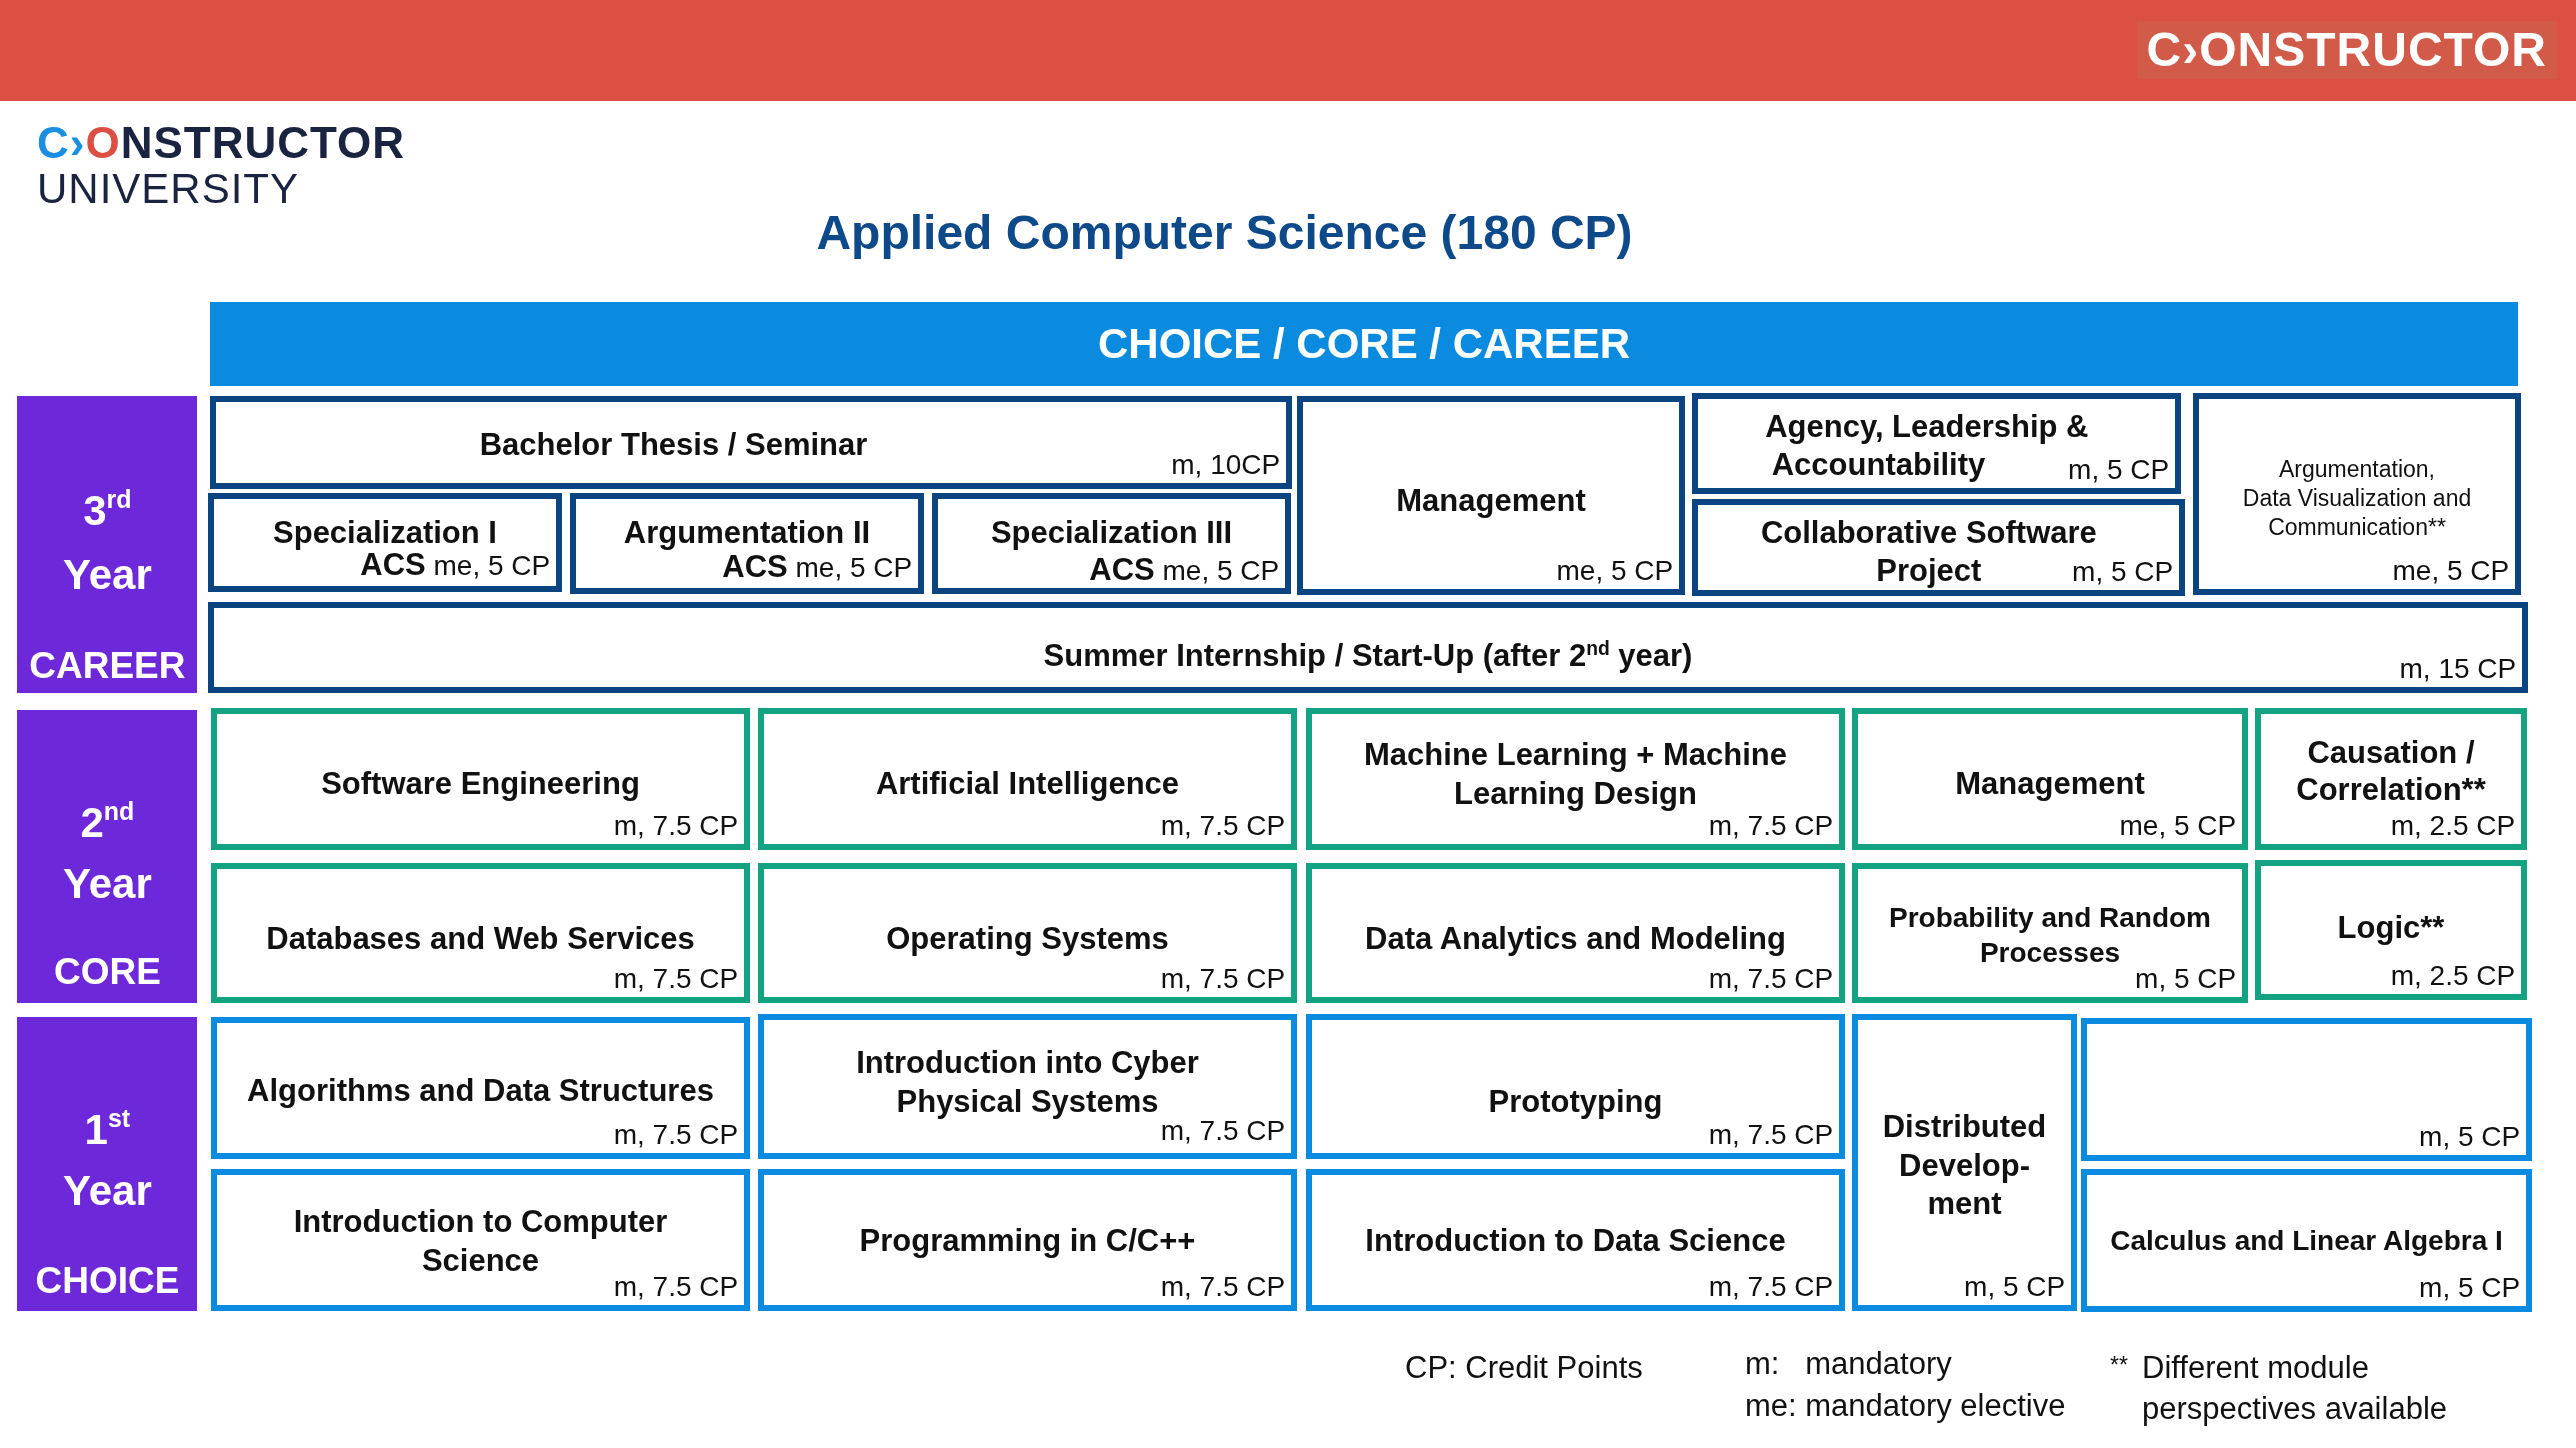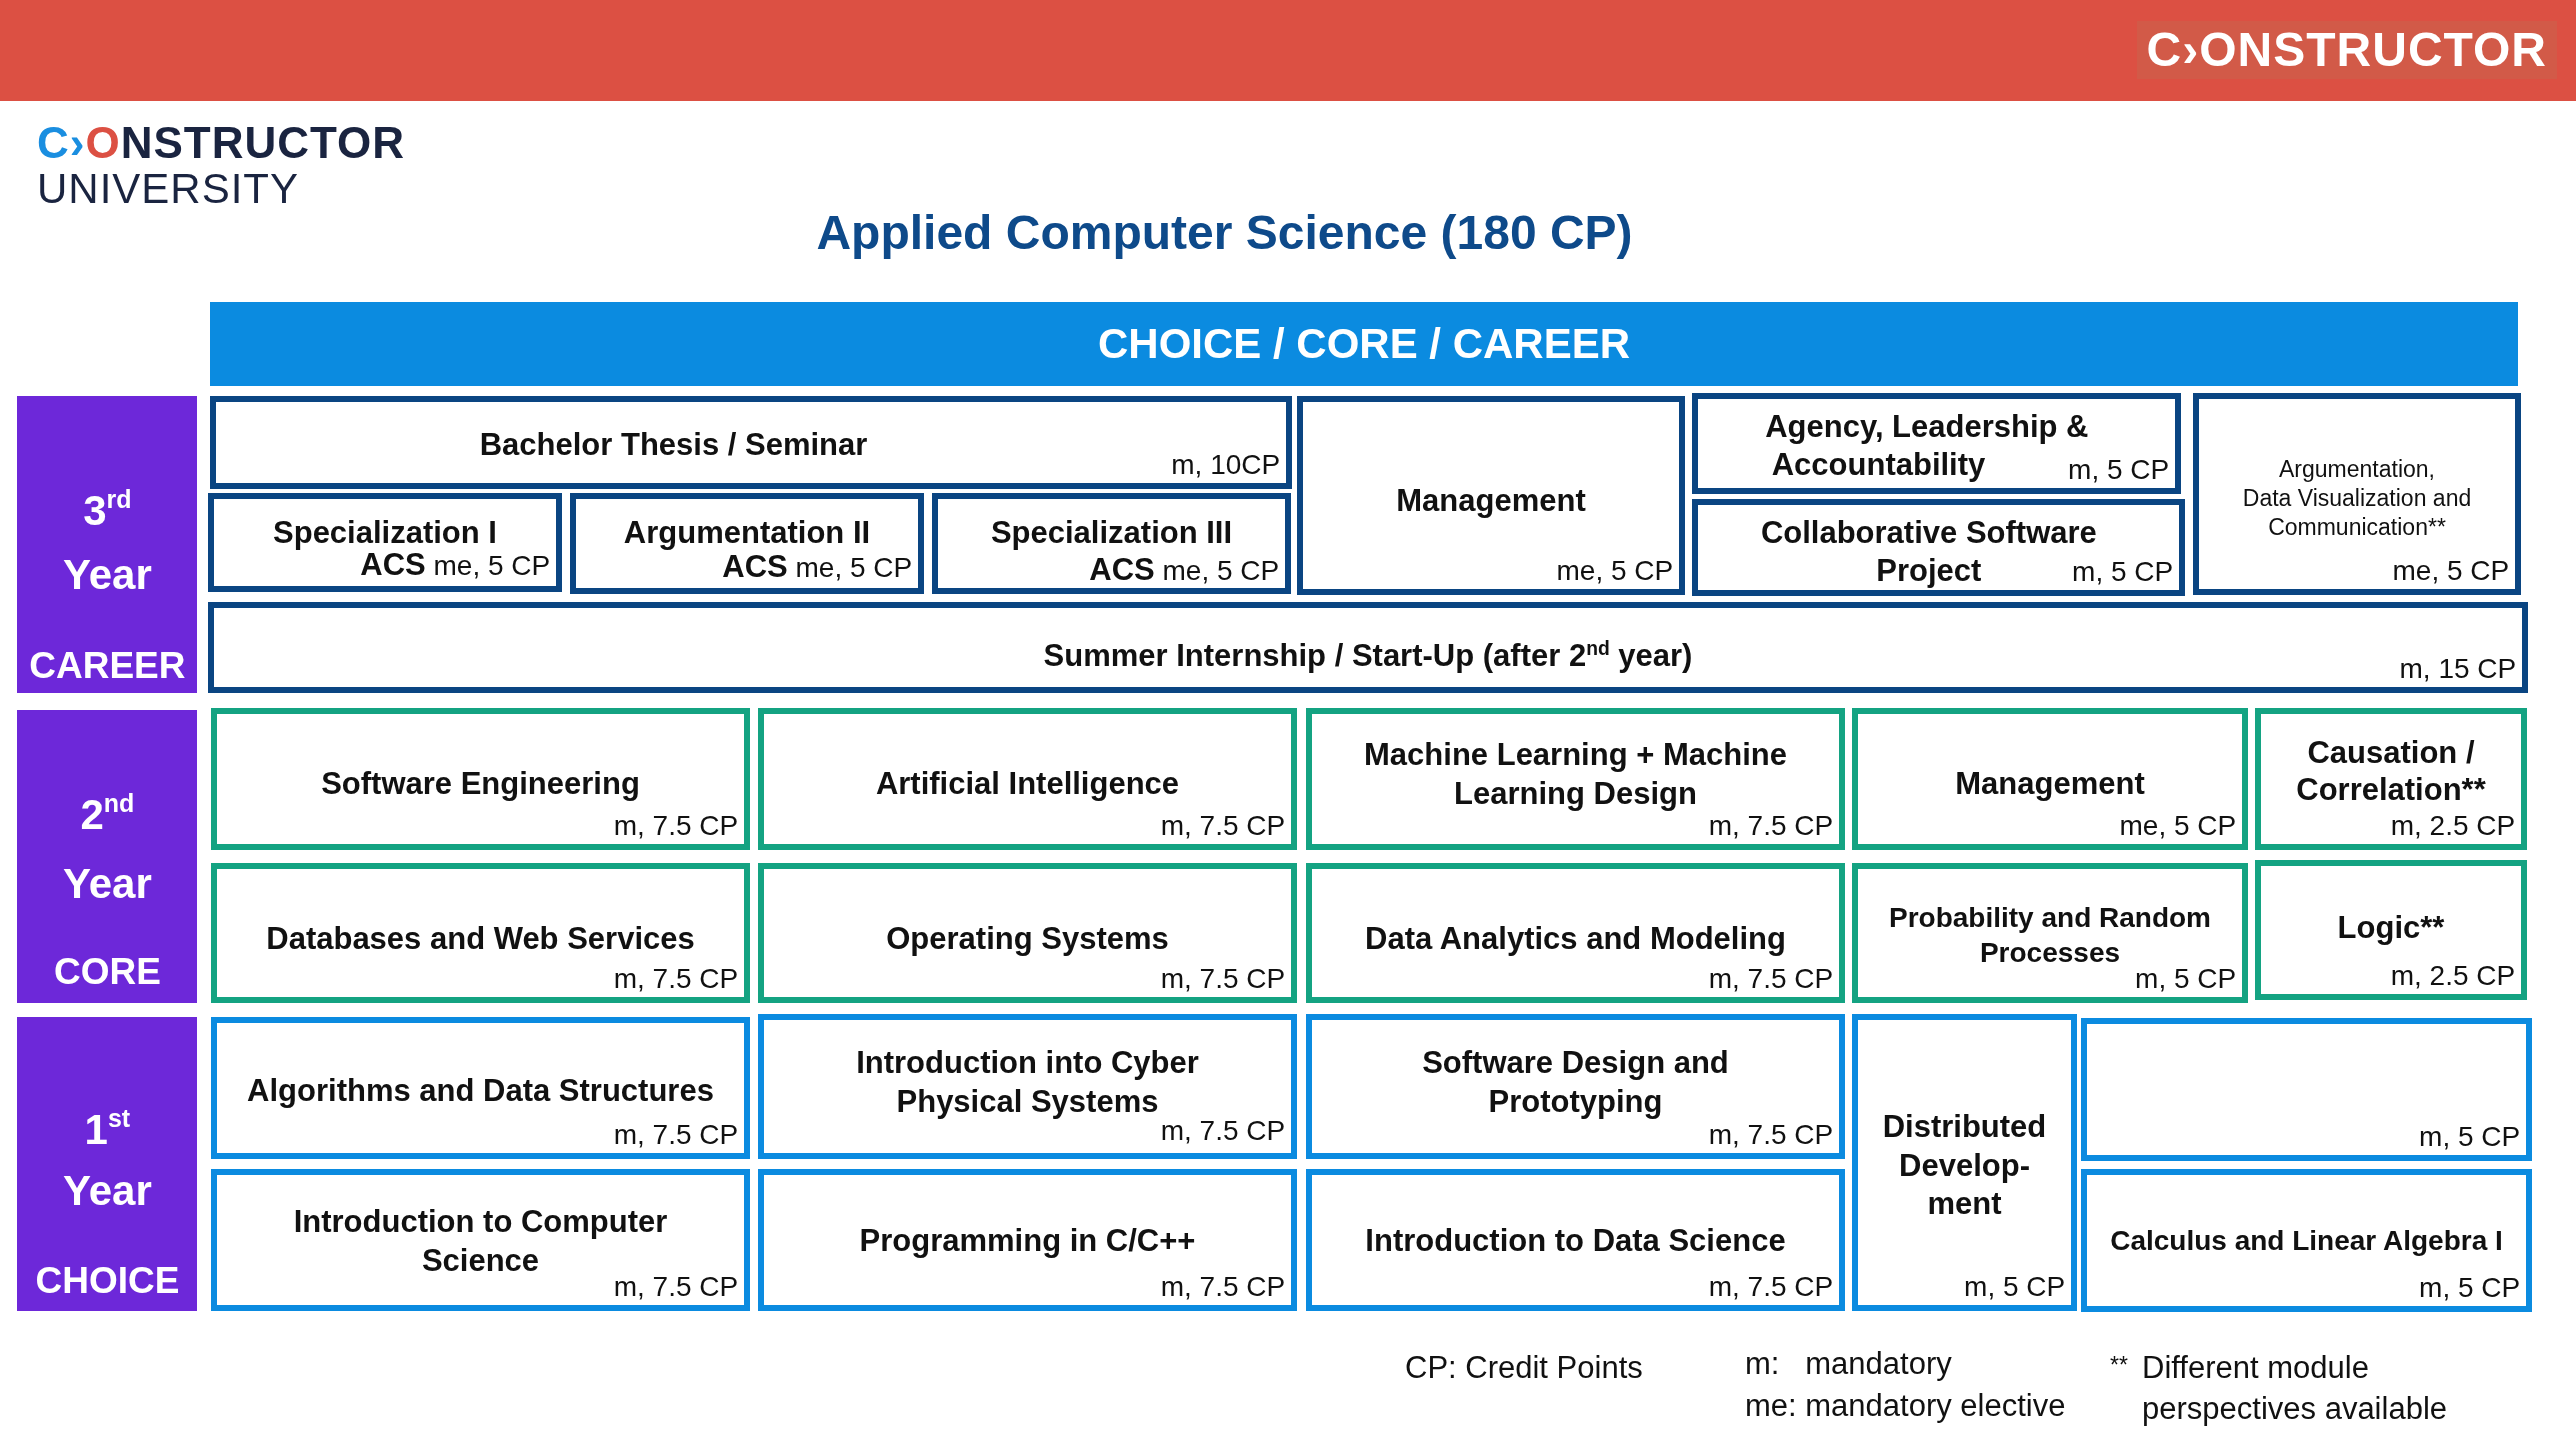--- a/index.html
+++ b/index.html
@@ -45,21 +45,21 @@
 
 <div class="abs title">Applied Computer Science (180 CP)</div>
 <div class="abs header-band">CHOICE / CORE / CAREER</div>
 
 <div class="abs year" style="top:396px;height:297px;">
   <div class="num" style="top:89px;"><span>3</span><sup>rd</sup></div>
   <div class="yr" style="top:155px;">Year</div>
   <div class="tag" style="top:249px;">CAREER</div>
 </div>
 <div class="abs year" style="top:710px;height:293px;">
-  <div class="num" style="top:79px;"><span>2</span><sup>nd</sup></div>
+  <div class="num" style="top:87px;"><span>2</span><sup>nd</sup></div>
   <div class="yr" style="top:150px;">Year</div>
   <div class="tag" style="top:241px;">CORE</div>
 </div>
 <div class="abs year" style="top:1017px;height:294px;">
   <div class="num" style="top:87px;"><span>1</span><sup>st</sup></div>
   <div class="yr" style="top:150px;">Year</div>
   <div class="tag" style="top:243px;">CHOICE</div>
 </div>
 
 <div class="abs box b3" style="left:210px;top:396px;width:1082px;height:93px;">
@@ -150,21 +150,20 @@
 <div class="abs box b1" style="left:211px;top:1017px;width:539px;height:142px;">
   <div class="mod" style="top:48px;">Algorithms and Data Structures</div>
   <div class="cp">m, 7.5 CP</div>
 </div>
 <div class="abs box b1" style="left:758px;top:1014px;width:539px;height:145px;">
   <div class="mod" style="top:23px;">Introduction into Cyber</div>
   <div class="mod" style="top:62px;">Physical Systems</div>
   <div class="cp" style="bottom:5.8px;">m, 7.5 CP</div>
 </div>
 <div class="abs box b1" style="left:1306px;top:1014px;width:539px;height:145px;">
-  <div class="mod" style="top:23px;">Software Design and</div>
   <div class="mod" style="top:62px;">Prototyping</div>
   <div class="cp">m, 7.5 CP</div>
 </div>
 <div class="abs box b1" style="left:1852px;top:1014px;width:225px;height:297px;">
   <div class="mod" style="top:87px;">Distributed</div>
   <div class="mod" style="top:126px;">Develop-</div>
   <div class="mod" style="top:164px;">ment</div>
   <div class="cp">m, 5 CP</div>
 </div>
 <div class="abs box b1" style="left:2081px;top:1018px;width:451px;height:143px;">

